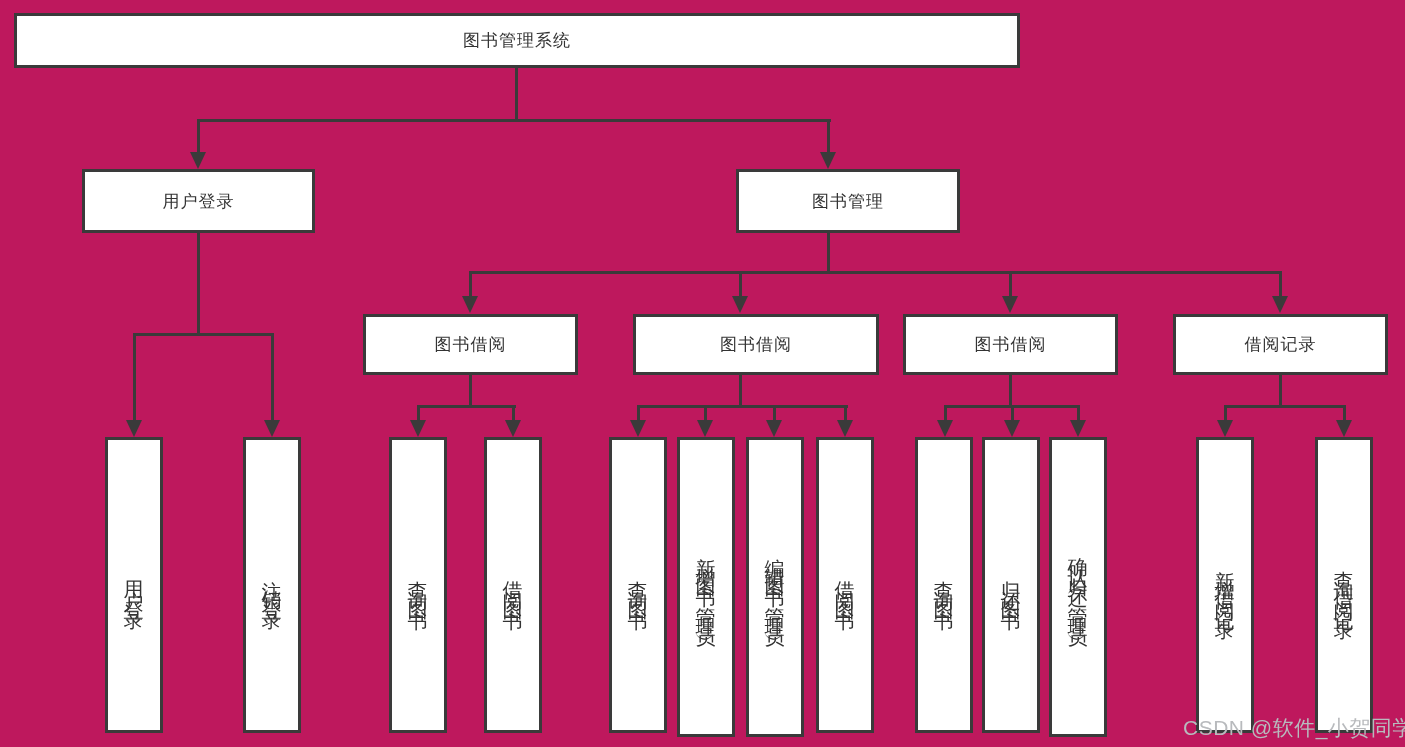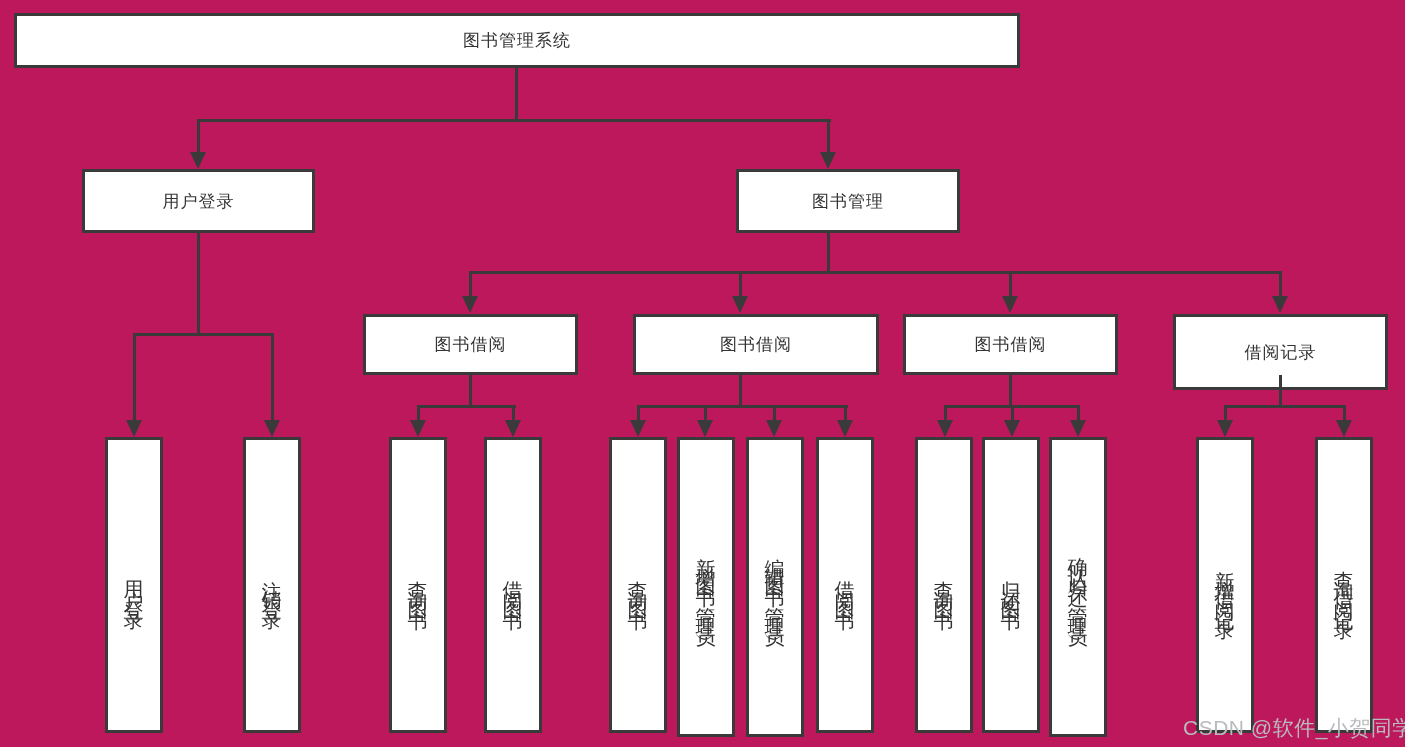--- a/index.html
+++ b/index.html
@@ -45,21 +45,21 @@
     z-index:5;
     letter-spacing:0.5px;
   }
   
   #n-root{left:14px;top:13px;width:1006px;height:55px;}
   #n-user-login{left:82px;top:169px;width:233px;height:64px;}
   #n-book-mgmt{left:736px;top:169px;width:224px;height:64px;}
   #n-new-books{left:363px;top:314px;width:215px;height:61px;}
   #n-book-borrow{left:633px;top:314px;width:246px;height:61px;}
   #n-cur-borrow{left:903px;top:314px;width:215px;height:61px;}
-  #n-borrow-rec{left:1173px;top:314px;width:215px;height:76px;}
+  #n-borrow-rec{left:1173px;top:314px;width:215px;height:61px;}
   .leaf{top:437px;width:58px;height:296px;}
   #n-a1{left:105px;} #n-a2{left:243px;}
   #n-b1{left:389px;} #n-b2{left:484px;}
   #n-c1{left:609px;} #n-c2{left:677px;height:300px;} #n-c3{left:746px;height:300px;} #n-c4{left:816px;}
   #n-d1{left:915px;} #n-d2{left:982px;} #n-d3{left:1049px;height:300px;}
   #n-e1{left:1196px;} #n-e2{left:1315px;}
 </style>
 </head>
 <body>
 

